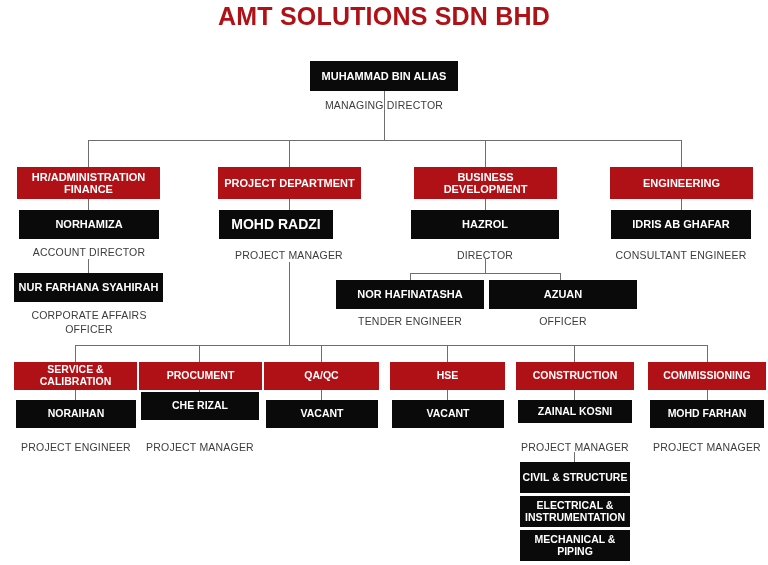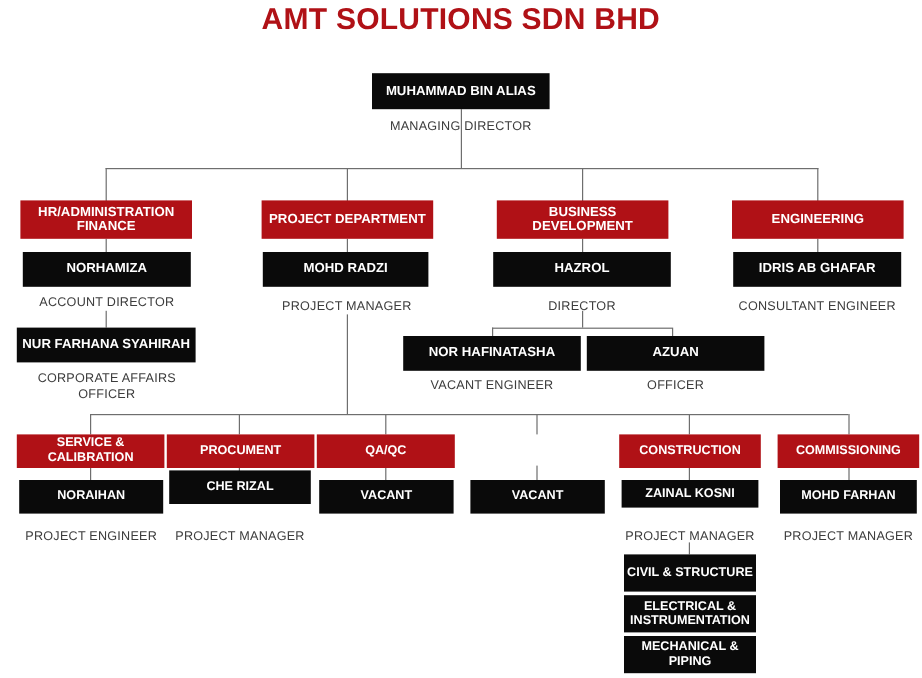--- a/index.html
+++ b/index.html
@@ -124,48 +124,49 @@
   <div class="box black" style="left:310px; top:61px; width:148px; height:30px; font-size:11px;">MUHAMMAD BIN ALIAS</div>
   <div class="caption" style="left:294px; top:98px; width:180px;">MANAGING DIRECTOR</div>
 
   <div class="box red" style="left:17px; top:167px; width:143px; height:32px; font-size:11px;">HR/ADMINISTRATION FINANCE</div>
   <div class="box black" style="left:19px; top:210px; width:140px; height:29px; font-size:11px;">NORHAMIZA</div>
   <div class="caption" style="left:0px; top:245px; width:178px;">ACCOUNT DIRECTOR</div>
   <div class="box black" style="left:14px; top:273px; width:149px; height:29px; font-size:11px;">NUR FARHANA SYAHIRAH</div>
   <div class="caption" style="left:18px; top:308px; width:142px;">CORPORATE AFFAIRS OFFICER</div>
 
   <div class="box red" style="left:218px; top:167px; width:143px; height:32px; font-size:11px;">PROJECT DEPARTMENT</div>
-  <div class="box black" style="left:219px; top:210px; width:138px; height:29px; font-size:11px;">MOHD RADZI</div>
+  <div class="box black" style="left:219px; top:210px; width:114px; height:29px; font-size:14px;">MOHD RADZI</div>
   <div class="caption" style="left:200px; top:248px; width:178px;">PROJECT MANAGER</div>
 
   <div class="box red" style="left:414px; top:167px; width:143px; height:32px; font-size:11px;">BUSINESS DEVELOPMENT</div>
   <div class="box black" style="left:411px; top:210px; width:148px; height:29px; font-size:11px;">HAZROL</div>
   <div class="caption" style="left:396px; top:248px; width:178px;">DIRECTOR</div>
 
   <div class="box black" style="left:336px; top:280px; width:148px; height:29px; font-size:11px;">NOR HAFINATASHA</div>
-  <div class="caption" style="left:336px; top:314px; width:148px;">VACANT ENGINEER</div>
+  <div class="caption" style="left:336px; top:314px; width:148px;">TENDER ENGINEER</div>
   <div class="box black" style="left:489px; top:280px; width:148px; height:29px; font-size:11px;">AZUAN</div>
   <div class="caption" style="left:489px; top:314px; width:148px;">OFFICER</div>
 
   <div class="box red" style="left:610px; top:167px; width:143px; height:32px; font-size:11px;">ENGINEERING</div>
   <div class="box black" style="left:611px; top:210px; width:140px; height:29px; font-size:11px;">IDRIS AB GHAFAR</div>
   <div class="caption" style="left:592px; top:248px; width:178px;">CONSULTANT ENGINEER</div>
 
   <div class="box red" style="left:14px; top:362px; width:123px; height:28px; font-size:10.5px;">SERVICE &amp; CALIBRATION</div>
   <div class="box black" style="left:16px; top:400px; width:120px; height:28px; font-size:10.5px;">NORAIHAN</div>
   <div class="caption" style="left:5px; top:440px; width:142px;">PROJECT ENGINEER</div>
 
   <div class="box red" style="left:139px; top:362px; width:123px; height:28px; font-size:10.5px;">PROCUMENT</div>
   <div class="box black" style="left:141px; top:392px; width:118px; height:28px; font-size:10.5px;">CHE RIZAL</div>
   <div class="caption" style="left:129px; top:440px; width:142px;">PROJECT MANAGER</div>
 
   <div class="box red" style="left:264px; top:362px; width:115px; height:28px; font-size:10.5px;">QA/QC</div>
   <div class="box black" style="left:266px; top:400px; width:112px; height:28px; font-size:10.5px;">VACANT</div>
   <div class="caption" style="left:254px; top:440px; width:142px;"></div>
 
+  <div class="box red" style="left:390px; top:362px; width:115px; height:28px; font-size:10.5px;">HSE</div>
   <div class="box black" style="left:392px; top:400px; width:112px; height:28px; font-size:10.5px;">VACANT</div>
   <div class="caption" style="left:380px; top:440px; width:142px;"></div>
 
   <div class="box red" style="left:516px; top:362px; width:118px; height:28px; font-size:10.5px;">CONSTRUCTION</div>
   <div class="box black" style="left:518px; top:400px; width:114px; height:23px; font-size:10.5px;">ZAINAL KOSNI</div>
   <div class="caption" style="left:504px; top:440px; width:142px;">PROJECT MANAGER</div>
 
   <div class="box red" style="left:648px; top:362px; width:118px; height:28px; font-size:10.5px;">COMMISSIONING</div>
   <div class="box black" style="left:650px; top:400px; width:114px; height:28px; font-size:10.5px;">MOHD FARHAN</div>
   <div class="caption" style="left:636px; top:440px; width:142px;">PROJECT MANAGER</div>

